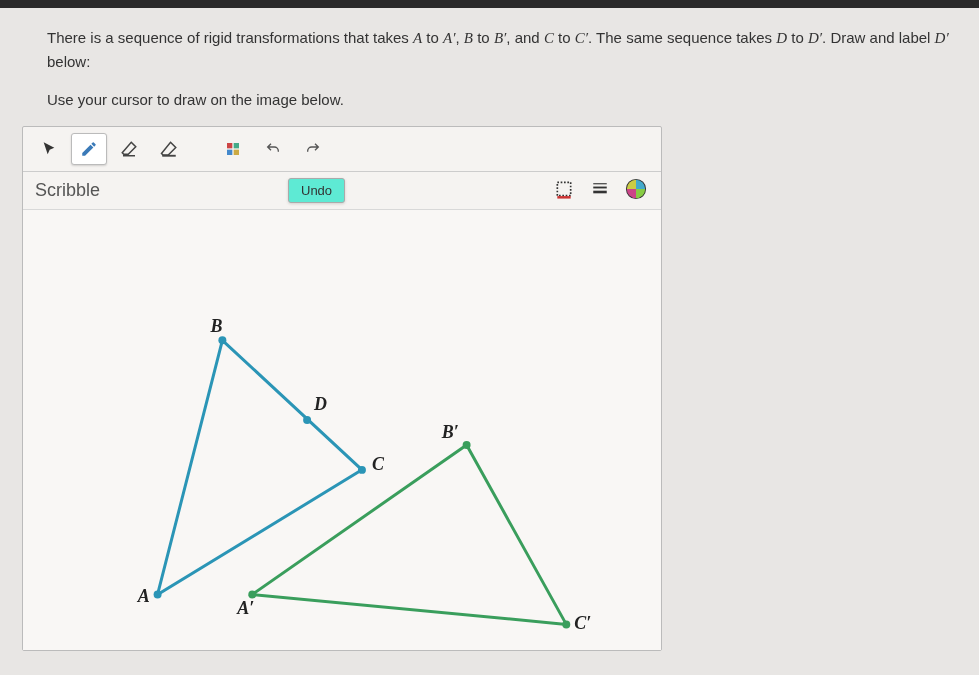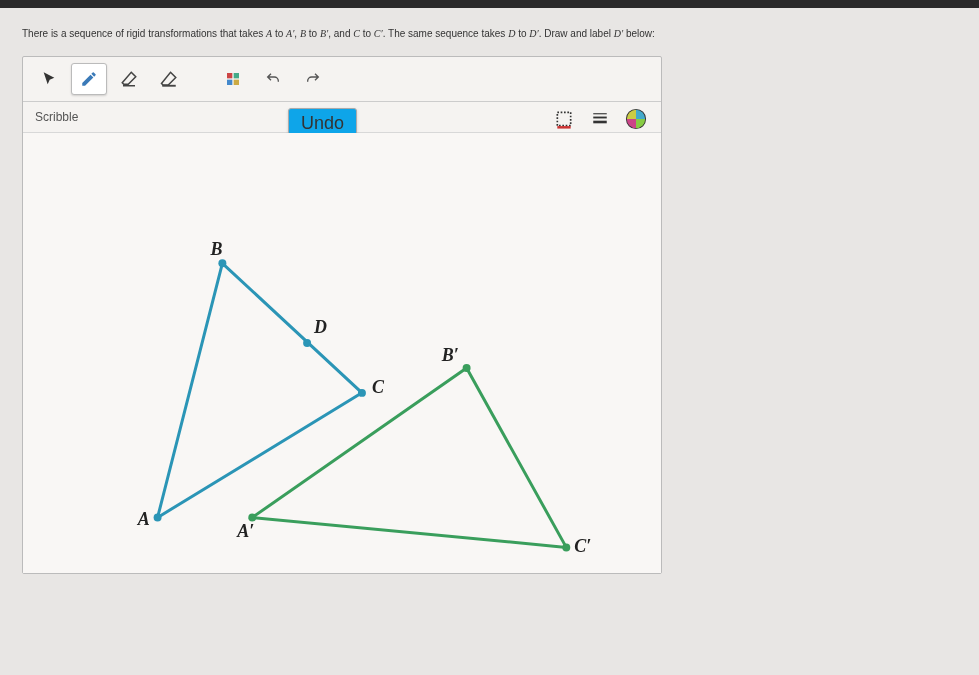--- a/index.html
+++ b/index.html
@@ -12,24 +12,25 @@
       color: #333;
     }
     .top-bar {
       height: 8px;
       background: #2a2a2a;
     }
     .content {
       padding: 18px 22px;
     }
     .question-text {
-      font-size: 10px;
+      font-size: 15px;
       line-height: 1.6;
       color: #333;
       margin-bottom: 14px;
+      margin-left: 25px;
     }
     .question-text em, .math {
       font-family: 'Times New Roman', serif;
       font-style: italic;
     }
     .canvas-container {
       width: 640px;
       border: 1px solid #bbb;
       background: #f5f3f1;
       border-radius: 2px;
@@ -60,32 +61,32 @@
       box-shadow: 0 1px 2px rgba(0,0,0,0.15);
     }
     .tool-label-row {
       display: flex;
       align-items: center;
       padding: 8px 12px;
       position: relative;
       border-bottom: 1px solid #d8d8d8;
     }
     .tool-label {
-      font-size: 12px;
+      font-size: 18px;
       color: #555;
     }
     .undo-tooltip {
       position: absolute;
       left: 265px;
       top: 6px;
-      background: #0ea5e9;
+      background: #5eead4;
       border: 1px solid #aaa;
       border-radius: 3px;
       padding: 4px 12px;
-      font-size: 18px;
+      font-size: 13px;
       color: #333;
       box-shadow: 0 1px 3px rgba(0,0,0,0.15);
     }
     .right-tools {
       position: absolute;
       right: 12px;
       top: 4px;
       display: flex;
       gap: 10px;
       align-items: center;
@@ -117,20 +118,21 @@
 <body>
 
 <div class="top-bar"></div>
 
 <div class="content">
 
   <p class="question-text">
     <span>There is a sequence of rigid transformations that takes </span><span class="math">A</span><span> to </span><span class="math">A′</span><span>, </span><span class="math">B</span><span> to </span><span class="math">B′</span><span>, and </span><span class="math">C</span><span> to </span><span class="math">C′</span><span>. The same sequence takes </span><span class="math">D</span><span> to </span><span class="math">D′</span><span>. Draw and label </span><span class="math">D′</span><span> below:</span>
   </p>
 
+  <p class="question-text">Use your cursor to draw on the image below.</p>
 
   <div class="canvas-container">
     <div class="toolbar">
       <button class="tool-btn">
         <svg width="16" height="16" viewBox="0 0 24 24">
             <path fill="#333" d="M4 2l6 18 3-7 7-3z"></path>
           </svg>
       </button>
       <button class="tool-btn active">
         <svg width="18" height="18" viewBox="0 0 24 24">

